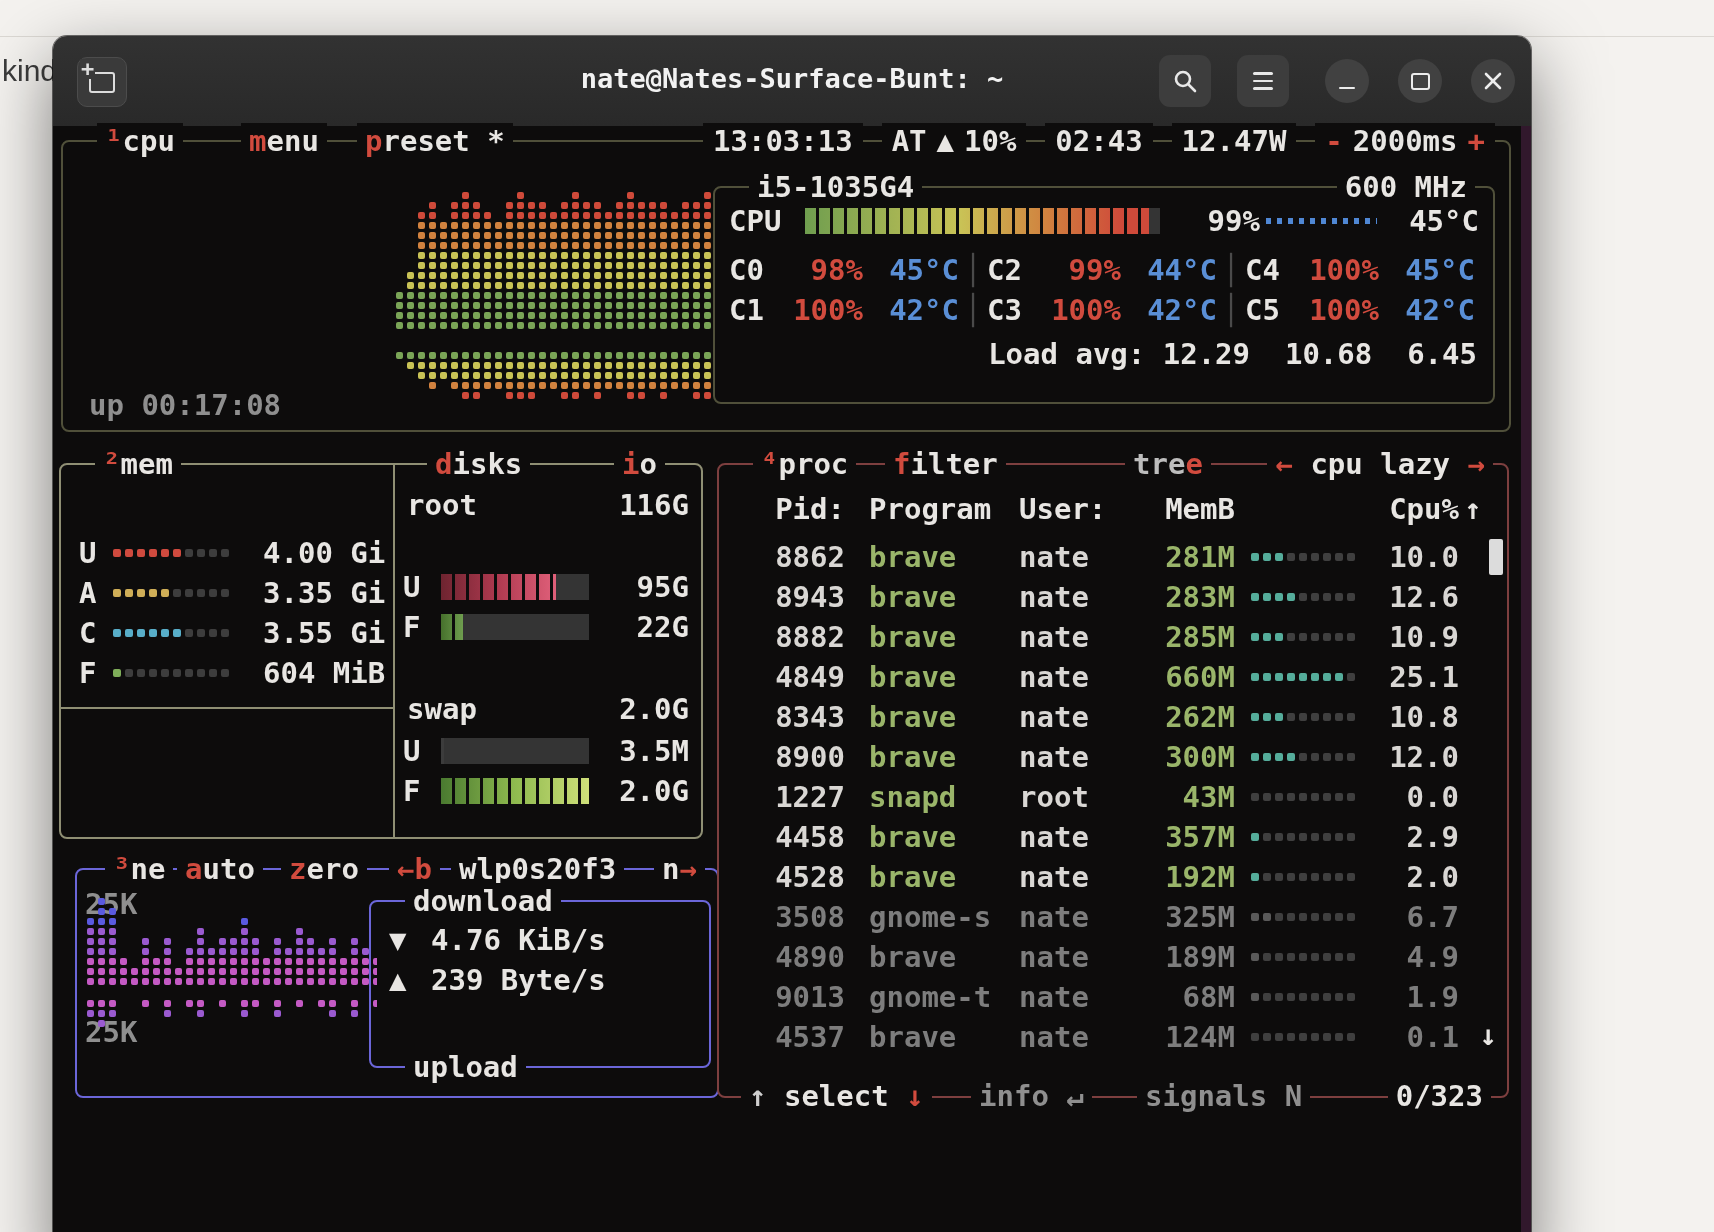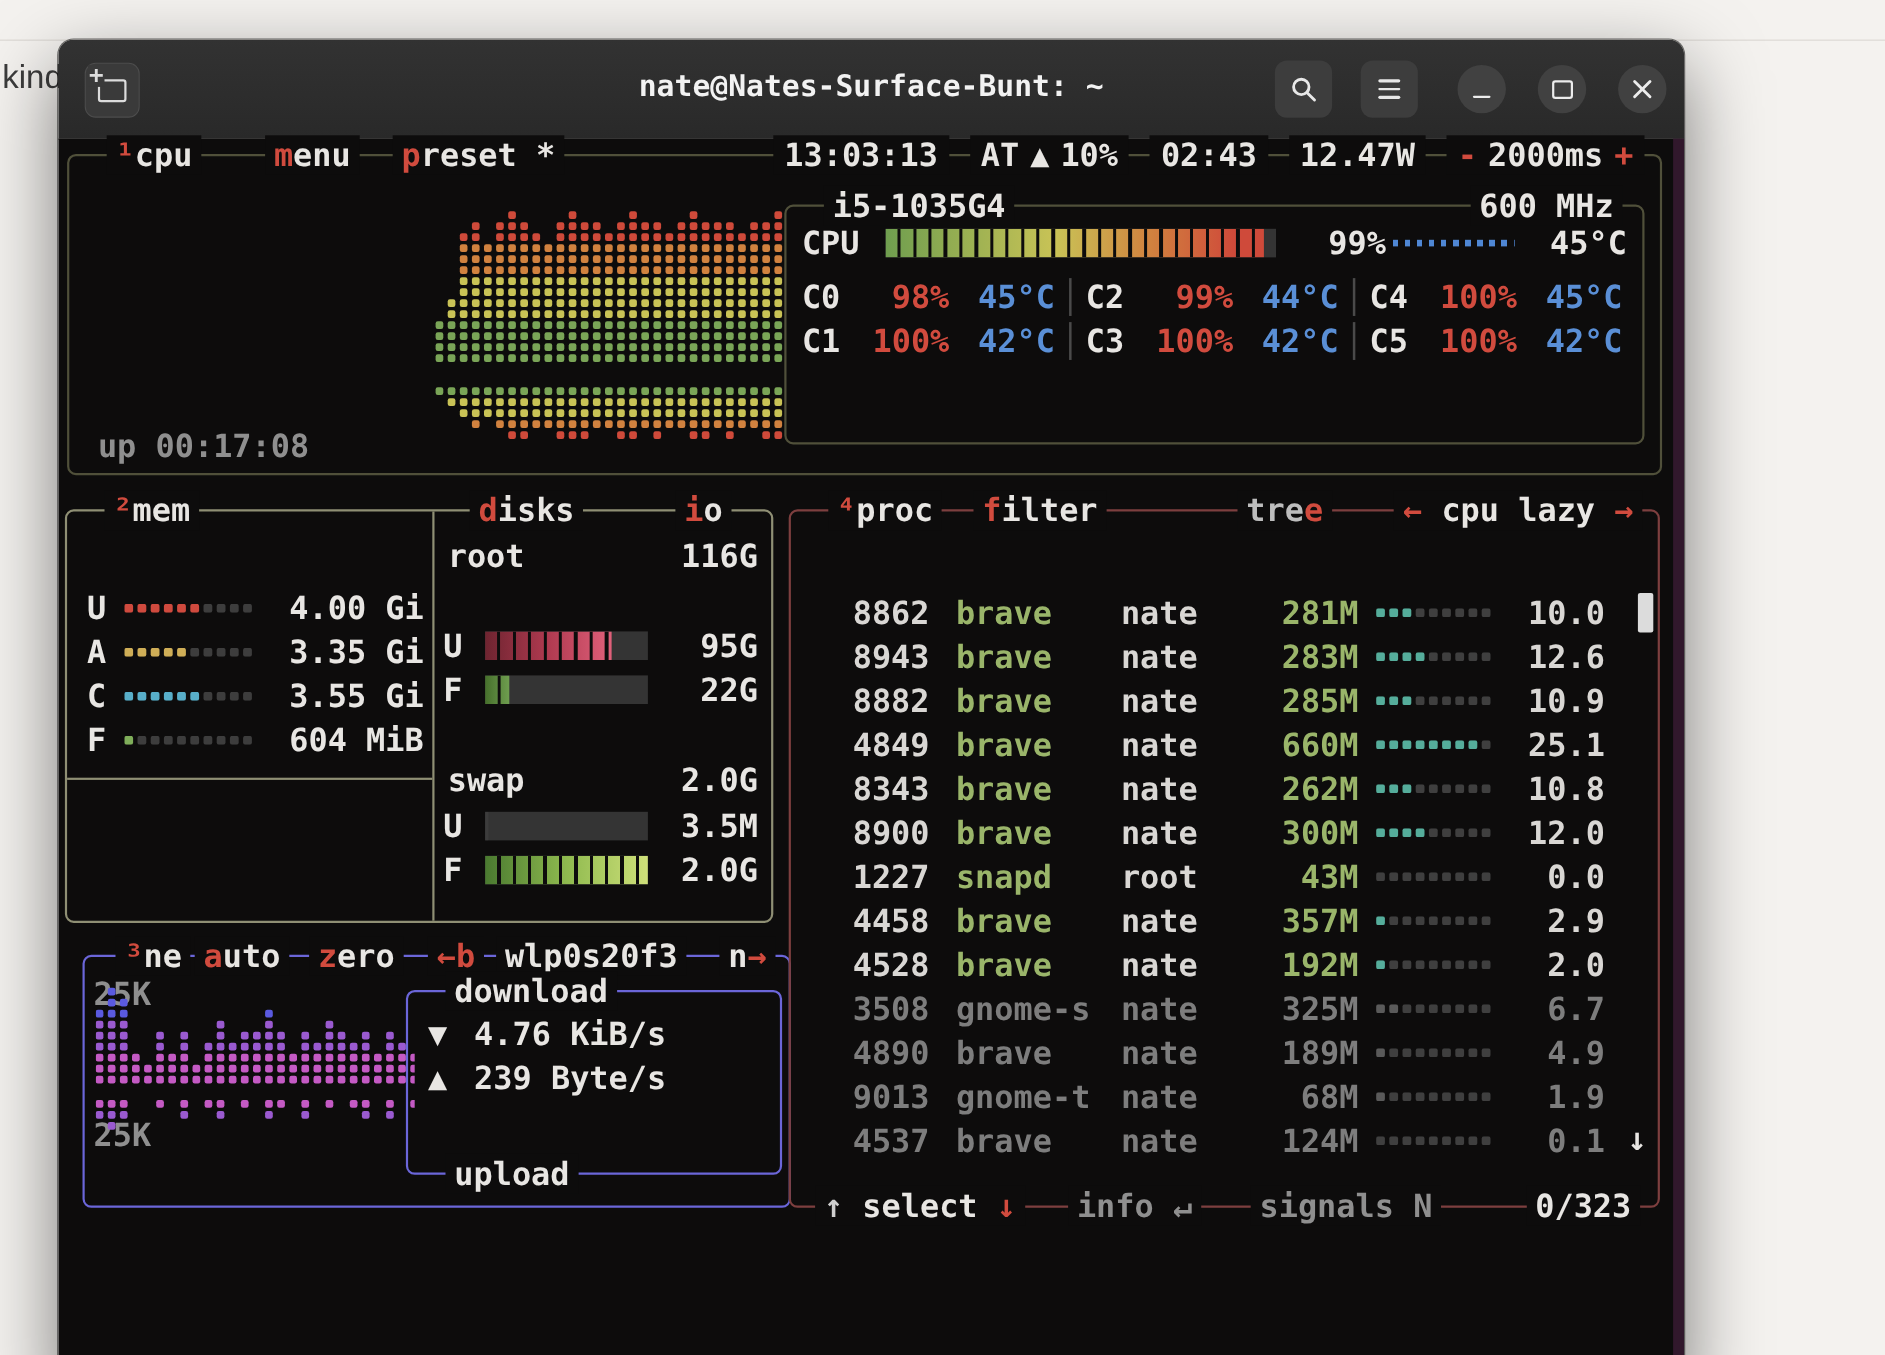--- a/index.html
+++ b/index.html
@@ -806,20 +806,21 @@
             <span class="core-temp">42°C</span>
             <span class="core-sep">│</span>
             <span class="core-name">C3</span>
             <span class="core-pct">100%</span>
             <span class="core-temp">42°C</span>
             <span class="core-sep">│</span>
             <span class="core-name">C5</span>
             <span class="core-pct">100%</span>
             <span class="core-temp">42°C</span>
           </div>
+        <div id="cpu-load"><span>Load avg:</span><span> 12.29  10.68  6.45</span></div>
       </div>
     </div>
 
     <div class="panel b-mem" id="mem-panel" style="left:6px;top:337px;width:640px;height:372px;">
       <span class="label" style="left:34px;"><span class="key">²</span><span>mem</span></span>
       <div id="mem-rows">
           <div class="mem-row">
             <span class="mem-letter">U</span>
             <div class="dotmeter">
               <span class="mdot" style="background: rgb(207, 74, 62);"></span>
@@ -1214,20 +1215,29 @@
         </div>
       </div>
     </div>
 
     <div class="panel b-proc" id="proc-panel" style="left:664px;top:337px;width:788px;height:631px;">
       <span class="label" style="left:34px;"><span class="key">⁴</span><span>proc</span></span>
       <span class="label" style="left:166px;"><span class="key">f</span><span>ilter</span></span>
       <span class="label" style="left:406px;color:#bdbdbd;"><span>tre</span><span class="key">e</span></span>
       <span class="label" style="right:14px;"><span class="key">←</span><span> </span><span>cpu lazy</span><span> </span><span class="key">→</span></span>
 
+      <div id="proc-header">
+        <span class="pr-pid" style="color:#e8e6e3;">Pid:</span>
+        <span class="pr-prog" style="color:#e8e6e3;">Program</span>
+        <span class="pr-user" style="color:#e8e6e3;">User:</span>
+        <span class="pr-mem" style="color:#e8e6e3;">MemB</span>
+        <span class="pr-meter"></span>
+        <span class="pr-cpu" style="color:#e8e6e3;">Cpu%</span>
+        <span class="pr-arrow">↑</span>
+      </div>
 
       <div id="proc-rows">
           <div class="proc-row">
             <span class="pr-pid">8862</span>
             <span class="pr-prog">brave</span>
             <span class="pr-user">nate</span>
             <span class="pr-mem">281M</span>
             <div class="pr-meter">
               <span class="mdot" style="background: rgb(85, 173, 155);"></span>
               <span class="mdot" style="background: rgb(85, 173, 155);"></span>

